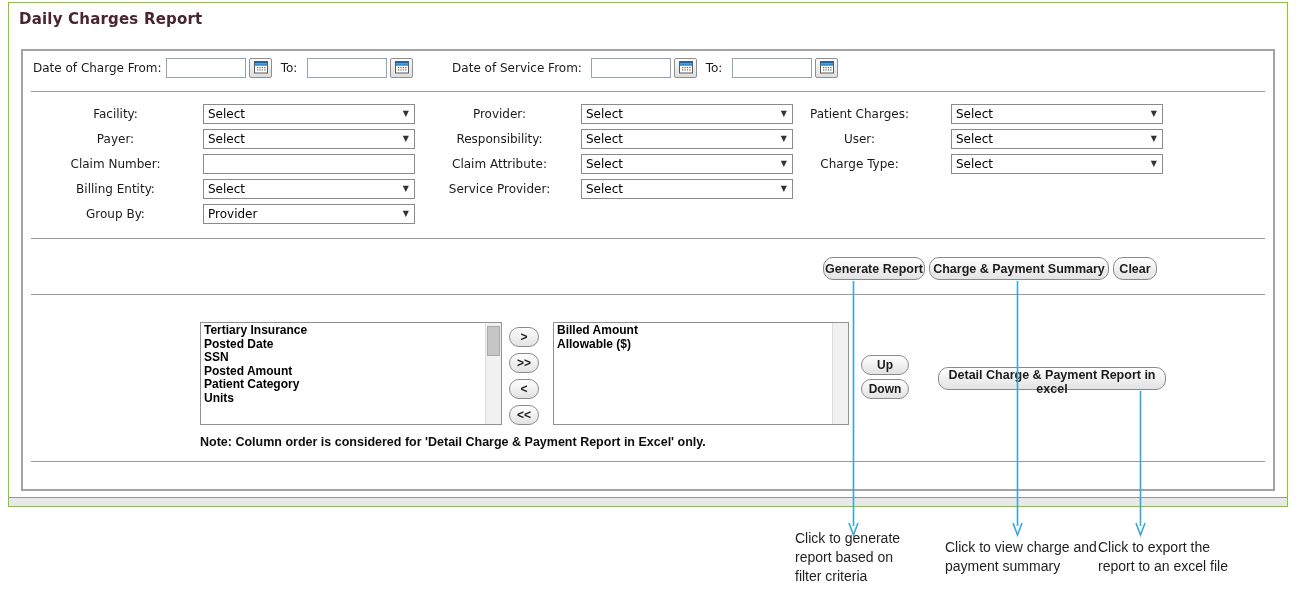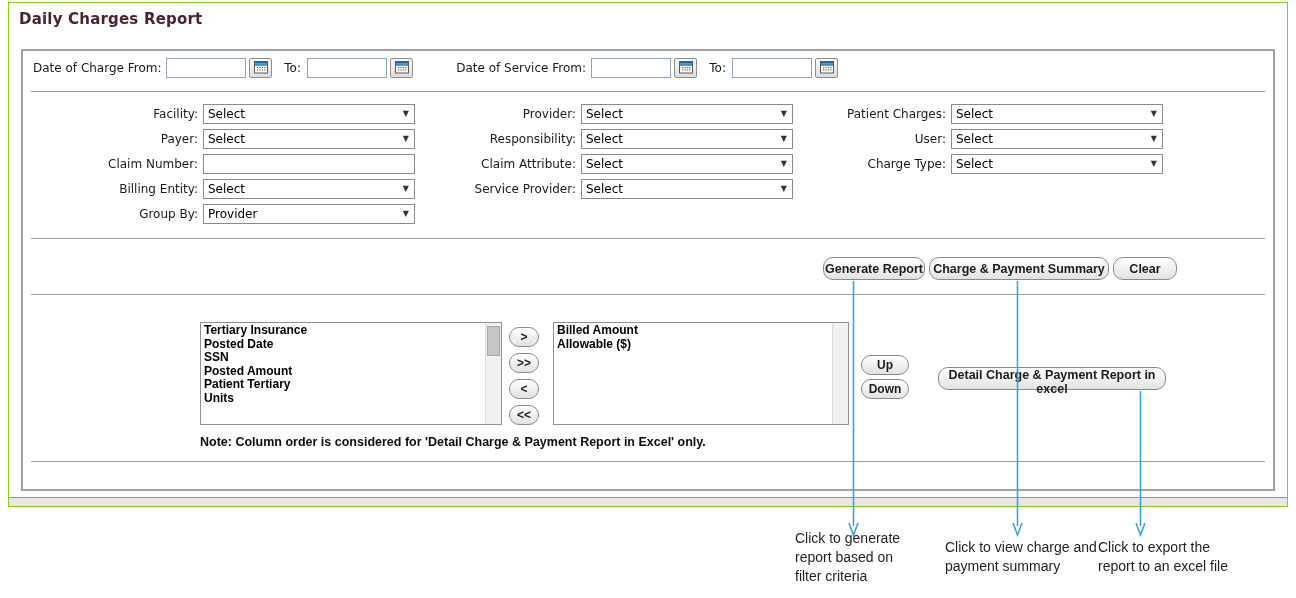--- a/index.html
+++ b/index.html
@@ -7,21 +7,21 @@
   *{box-sizing:border-box;}
 
   .wrapper{position:absolute;left:8px;top:2px;width:1280px;height:505px;background:#fff;
     border:1px solid #84cc16;}
   .page-title{position:absolute;left:10px;top:7px;font-size:15px;font-weight:bold;
     color:var(--title_text,#4a252f);letter-spacing:.2px;}
 
   .panel{position:absolute;left:12px;top:46px;width:1254px;height:442px;border:2px solid #a3a3a3;background:#fff;}
   .sep{position:absolute;left:8px;right:8px;height:1px;background:#9a9a9a;}
 
-  .lbl{position:absolute;text-align:right;font-size:12px;color:#1a1a1a;white-space:nowrap;}
+  .lbl{position:absolute;text-align:center;font-size:12px;color:#1a1a1a;white-space:nowrap;}
   .inp{position:absolute;height:20px;border:1px solid #92a4b4;background:#fff;font:12px "DejaVu Sans",sans-serif;
     padding:0 3px;outline:none;}
   .inp.gray{border-color:#8c8c8c;}
 
   .cal-btn{position:absolute;width:23px;height:20px;border:1px solid #8f8f8f;border-radius:2px;
     background:linear-gradient(#fbfbfb,#dedede);padding:0;display:flex;align-items:center;justify-content:center;cursor:pointer;}
 
   .sel{position:absolute;height:20px;border:1px solid #8a8a8a;background:#fff;display:flex;align-items:center;cursor:pointer;}
   .sel-text{flex:1;padding-left:4px;font-size:12px;color:#000;white-space:nowrap;overflow:hidden;}
   .caret{font-size:8px;color:#333;padding-right:5px;line-height:1;}
@@ -209,32 +209,32 @@
     <div class="lbl" style="left:750px;top:106px;width:173px">Charge Type:</div>
     <div class="sel" style="left:928px;top:103px;width:212px">
       <span class="sel-text">Select</span>
       <span class="caret">▼</span>
     </div>
 
     <div class="sep" style="top:187px"></div>
 
     <button class="btn" style="left:800px;top:206px;width:102px">Generate Report</button>
     <button class="btn" style="left:906px;top:206px;width:180px">Charge &amp; Payment Summary</button>
-    <button class="btn" style="left:1090px;top:206px;width:64px">Clear</button>
+    <button class="btn" style="left:1090px;top:206px;width:44px">Clear</button>
 
     <div class="sep" style="top:243px"></div>
 
     <div class="group-lbl" style="left:177px;top:252px">Field(s):</div>
     <div class="listbox" style="left:177px;top:271px;width:302px;height:103px">
       <div class="list-items">
           <div class="list-option">Tertiary Insurance</div>
           <div class="list-option">Posted Date</div>
           <div class="list-option">SSN</div>
           <div class="list-option">Posted Amount</div>
-          <div class="list-option">Patient Tertiary</div>
+          <div class="list-option">Patient Category</div>
           <div class="list-option">Units</div>
         </div>
       <div class="scrollbar">
         <div class="thumb"></div>
       </div>
     </div>
 
     <button class="btn sm" style="left:486px;top:276px;width:30px">&gt;</button>
     <button class="btn sm" style="left:486px;top:302px;width:30px">&gt;&gt;</button>
     <button class="btn sm" style="left:486px;top:328px;width:30px">&lt;</button>

